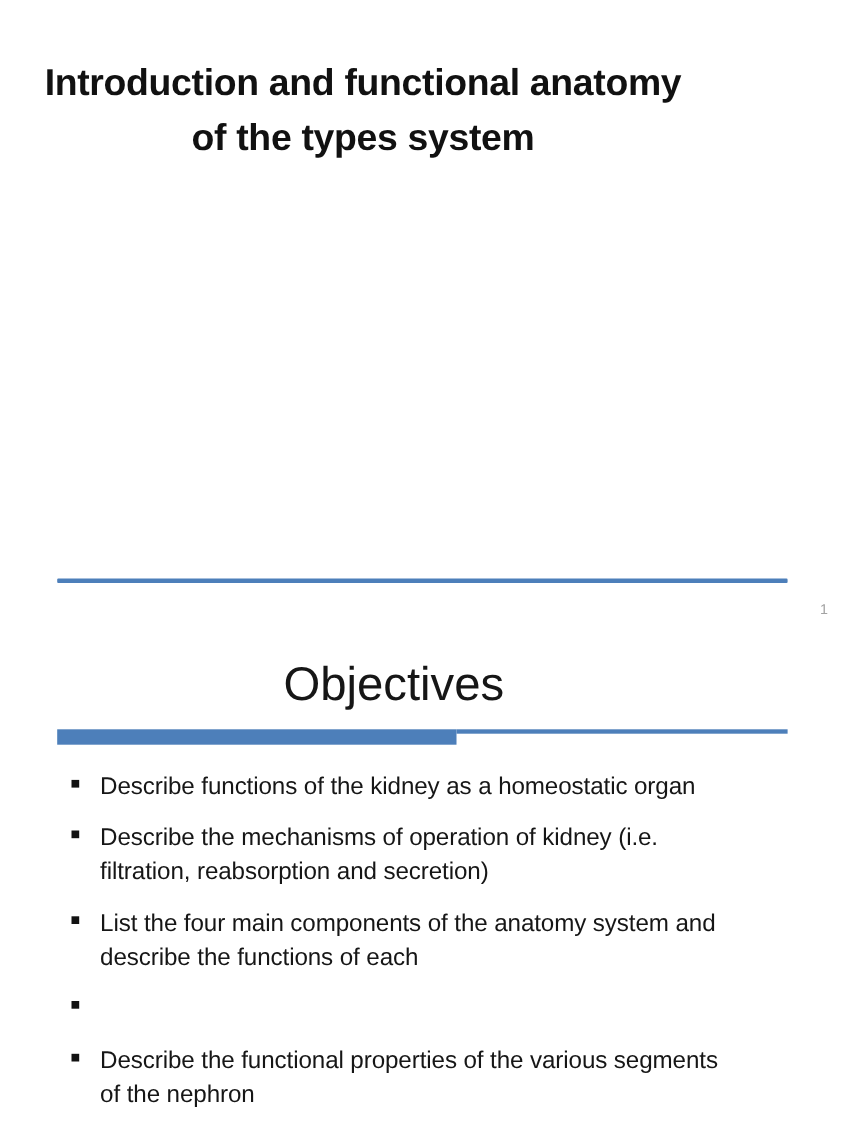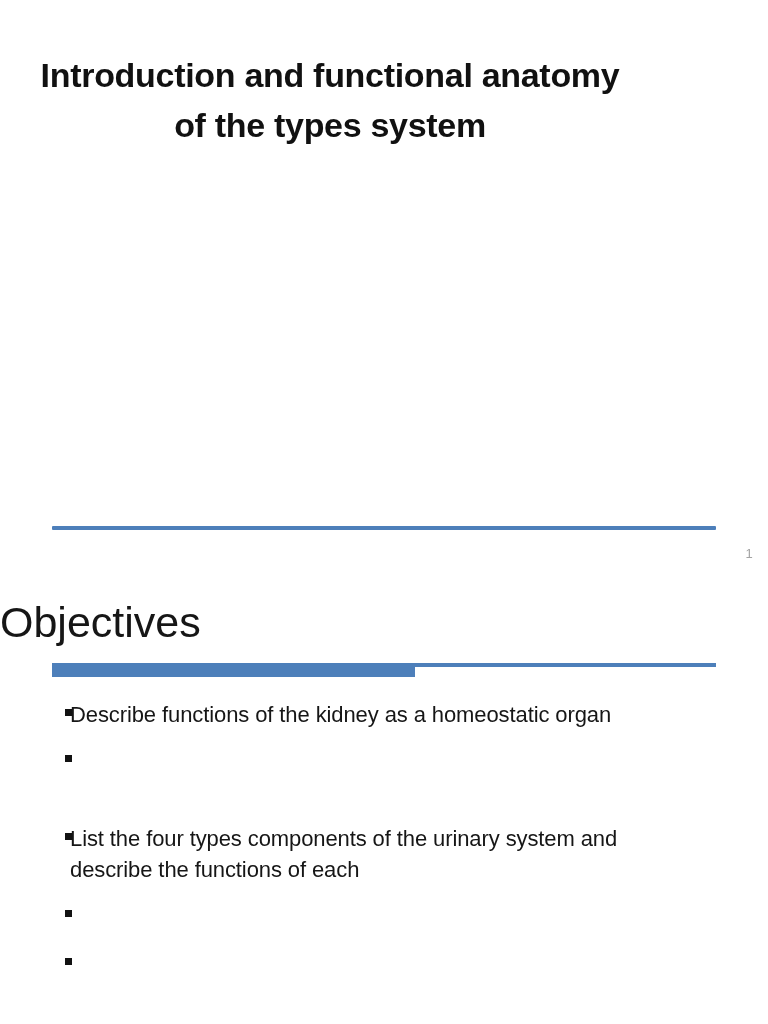--- a/index.html
+++ b/index.html
@@ -50,20 +50,21 @@
     color: #a3a3a3;
   }
 
   
   .slide2-heading {
     position: absolute;
     top: 596px;
     left: 0;
     width: 716px;
     margin: 0;
+    text-align: center;
     font-size: 43px;
     font-weight: 400;
     line-height: 52px;
     color: #161616;
   }
   .bar-thick {
     position: absolute;
     top: 663px;
     left: 52px;
     width: 363px;
@@ -87,21 +88,21 @@
   .bullet-row .sq {
     position: absolute;
     left: 13px;
     top: 10px;
     width: 7px;
     height: 7px;
     background: #121212;
   }
   .bullet-row .bt {
     display: block;
-    margin-left: 18px;
+    margin-left: 39px;
     width: 580px;
     font-size: 22px;
     line-height: 31px;
     letter-spacing: -0.1px;
     color: #161616;
   }
   .row-1 { top: 699px; }
   .row-2 { top: 745px; }
   .row-3 { top: 823px; }
   .row-4 { top: 900px; }
@@ -125,26 +126,28 @@
     <h2 class="slide2-heading">Objectives</h2>
     <div class="bar-thick"></div>
     <div class="bar-thin"></div>
 
     <div class="bullet-row row-1">
       <span class="sq"></span>
       <span class="bt">Describe functions of the kidney as a homeostatic organ</span>
     </div>
     <div class="bullet-row row-2">
       <span class="sq"></span>
+      <span class="bt">Describe the mechanisms of operation of kidney (i.e. filtration, reabsorption and secretion)</span>
     </div>
     <div class="bullet-row row-3">
       <span class="sq"></span>
-      <span class="bt">List the four types components of the urinary system and describe the functions of each</span>
+      <span class="bt">List the four main components of the anatomy system and describe the functions of each</span>
     </div>
     <div class="bullet-row row-4">
       <span class="sq"></span>
     </div>
     <div class="bullet-row row-5">
       <span class="sq"></span>
+      <span class="bt">Describe the functional properties of the various segments of the nephron</span>
     </div>
   </div>
 
 </div>
 
 </body></html>

